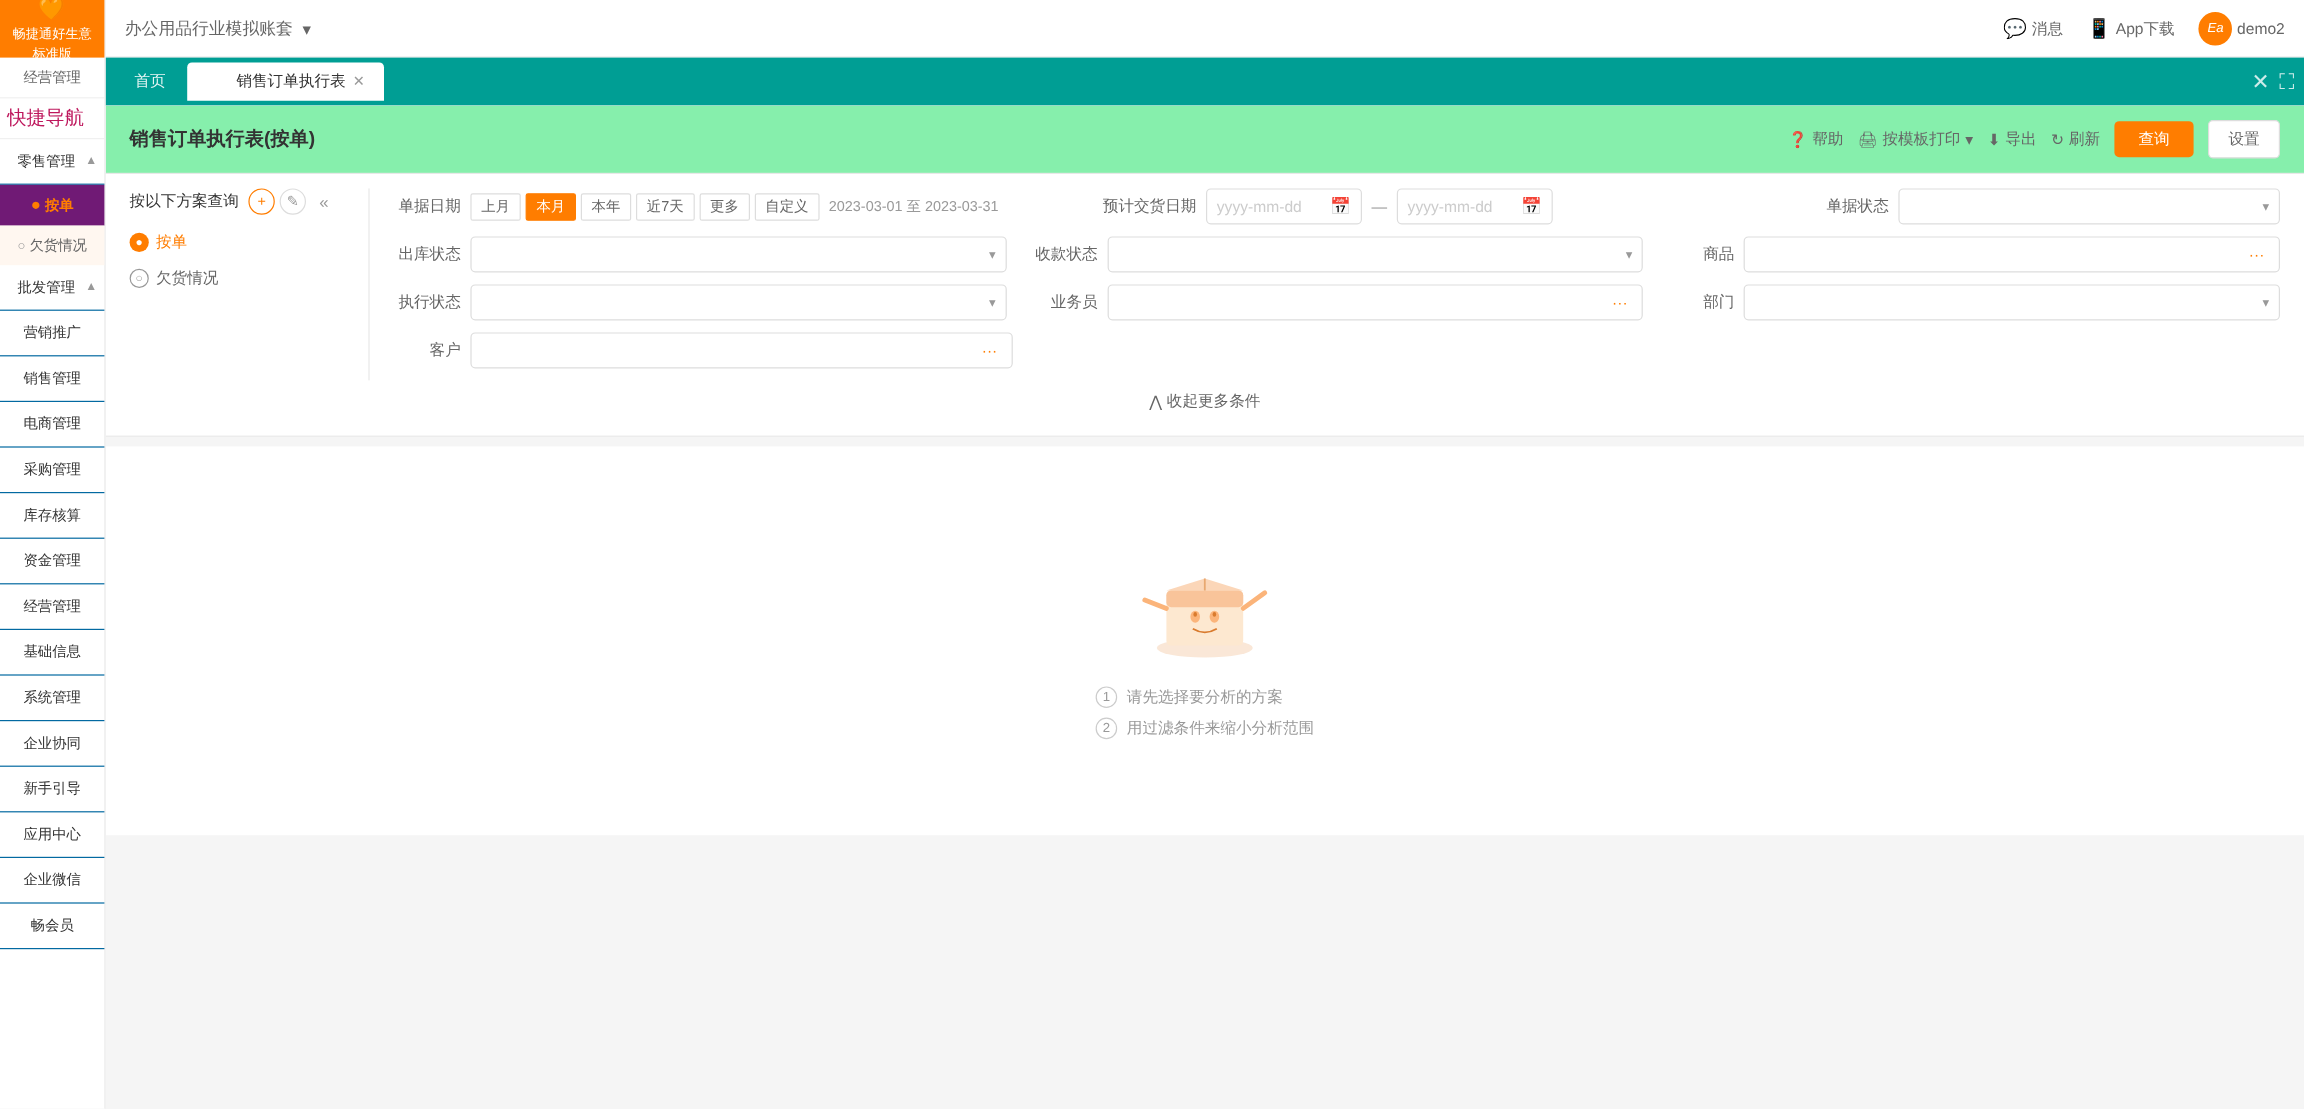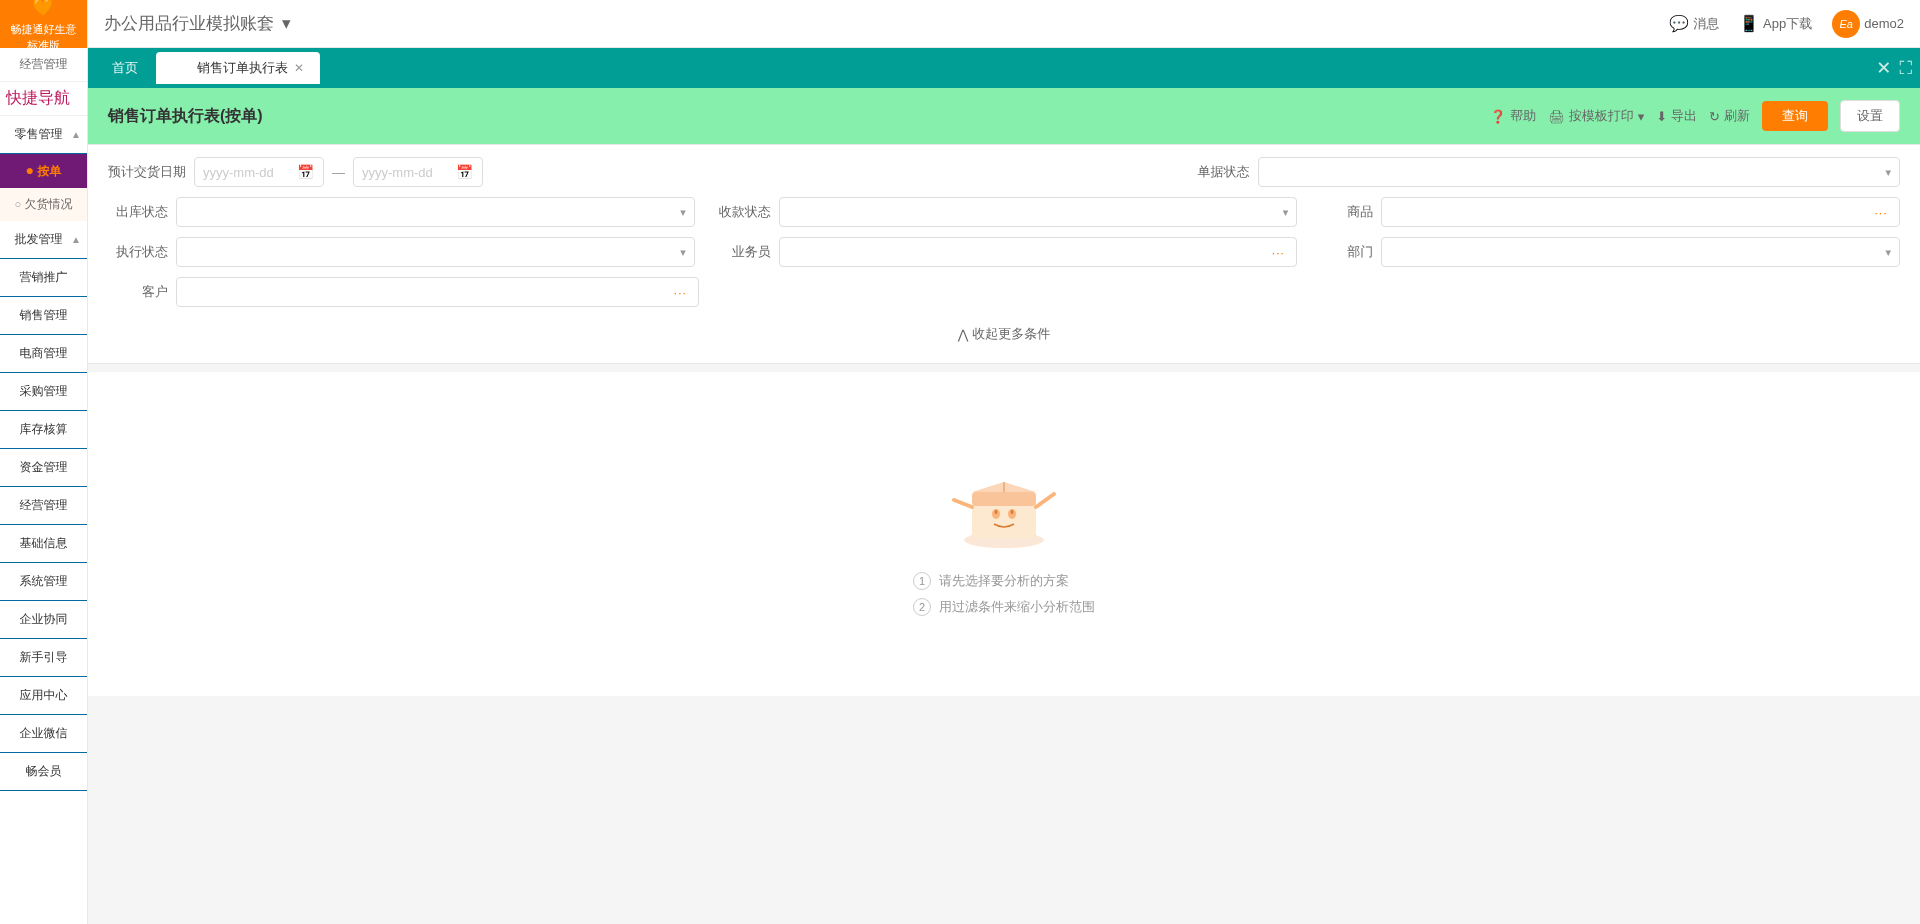--- a/index.html
+++ b/index.html
@@ -94,21 +94,21 @@
       display: flex;
       align-items: center;
       justify-content: space-between;
       padding: 0 16px;
       border-bottom: 1px solid #e8e8e8;
     }
     .top-header-left {
       display: flex;
       align-items: center;
       gap: 8px;
-      font-size: 17px;
+      font-size: 14px;
       color: #666;
     }
     .top-header-right {
       display: flex;
       align-items: center;
       gap: 20px;
       font-size: 13px;
       color: #666;
     }
     .header-btn {
@@ -623,24 +623,54 @@
           <span>刷新</span>
         </div>
         <button class="btn-query">查询</button>
         <button class="btn-set">设置</button>
       </div>
     </div>
 
     <div class="filter-panel">
       <div class="filter-section">
 
+        <div class="filter-left">
+          <div class="filter-left-header">
+            <span>按以下方案查询</span>
+            <div class="filter-left-header-icons">
+              <div class="icon-btn">+</div>
+              <div class="icon-btn-gray">✎</div>
+              <div class="collapse-btn">«</div>
+            </div>
+          </div>
+          <div class="filter-plan-item">
+            <div class="filter-plan-icon">●</div>
+            <span>按单</span>
+          </div>
+          <div class="filter-plan-item2">
+            <div class="filter-plan-icon2">○</div>
+            <span>欠货情况</span>
+          </div>
+        </div>
 
         <div class="filter-right">
 
           <div class="filter-row">
+            <div class="filter-group" style="flex: 1.5;">
+              <span class="filter-label">单据日期</span>
+              <div class="filter-date-group">
+                <button class="date-btn">上月</button>
+                <button class="date-btn active">本月</button>
+                <button class="date-btn">本年</button>
+                <button class="date-btn">近7天</button>
+                <button class="date-btn">更多</button>
+                <button class="date-btn">自定义</button>
+              </div>
+              <span class="date-range-text">2023-03-01 至 2023-03-31</span>
+            </div>
 
             <div class="filter-group" style="flex: 1.5;">
               <span class="filter-label">预计交货日期</span>
               <div class="date-input">
                 <span style="color:#ccc;">yyyy-mm-dd</span>
                 <span class="date-icon">📅</span>
               </div>
               <span class="date-separator">—</span>
               <div class="date-input">
                 <span style="color:#ccc;">yyyy-mm-dd</span>

